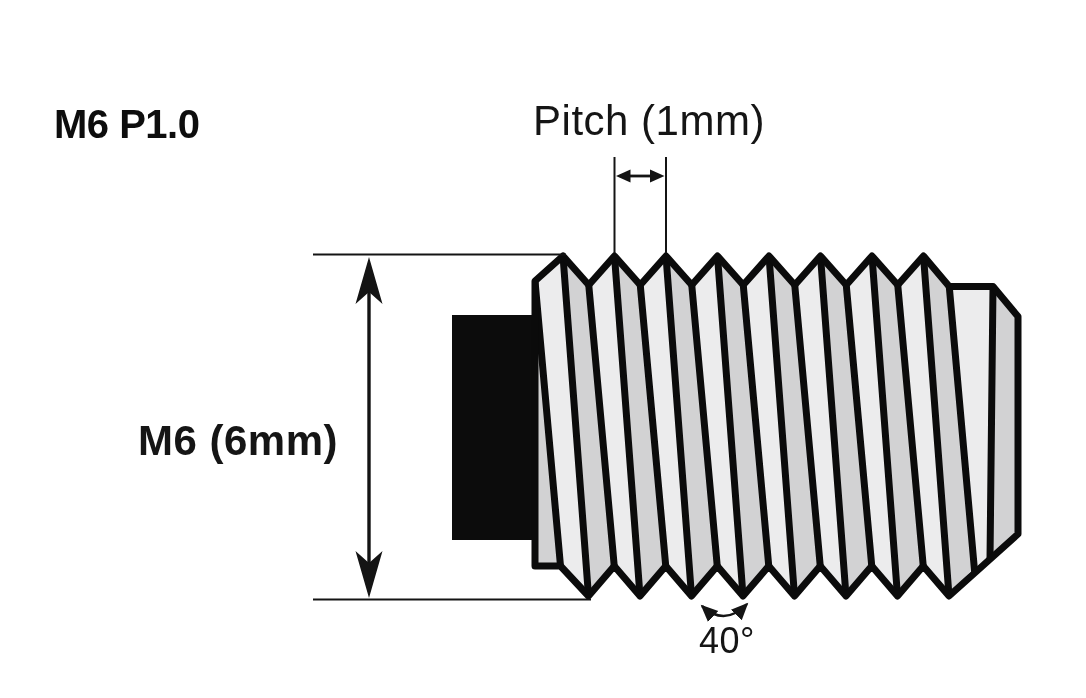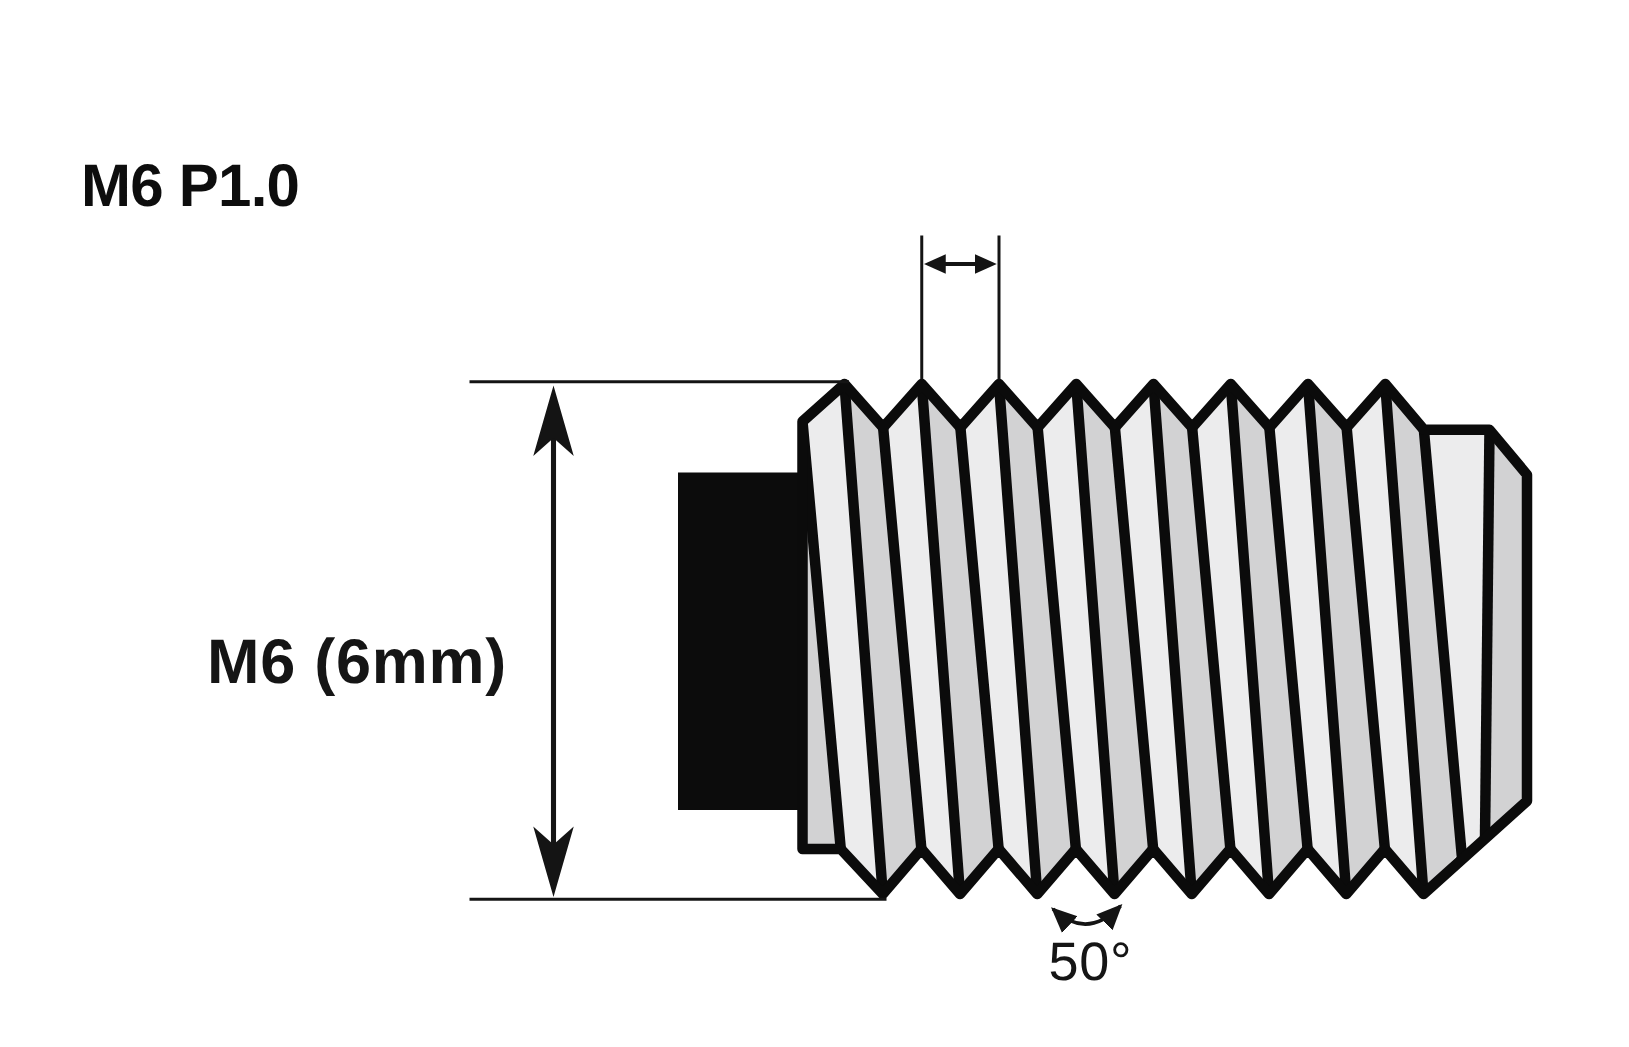--- a/index.html
+++ b/index.html
@@ -116,15 +116,16 @@
       <polygon class="dim-fill" points="616,133 630.5,126.5 630.5,139.5"></polygon>
       <polygon class="dim-fill" points="664.5,133 650,126.5 650,139.5"></polygon>
     </g>
 
     <g>
       <path class="dim-arc" d="M 702 563 Q 724.5 584 747 561" marker-start="url(#arr)" marker-end="url(#arr)"></path>
     </g>
   </svg>
 
   <div class="label" id="title-text">M6 P1.0</div>
+  <div class="label" id="pitch-label">Pitch (1mm)</div>
   <div class="label" id="diameter-label">M6 (6mm)</div>
-  <div class="label" id="angle-label">50°</div>
+  <div class="label" id="angle-label">40°</div>
 </div>
 
 </body></html>

